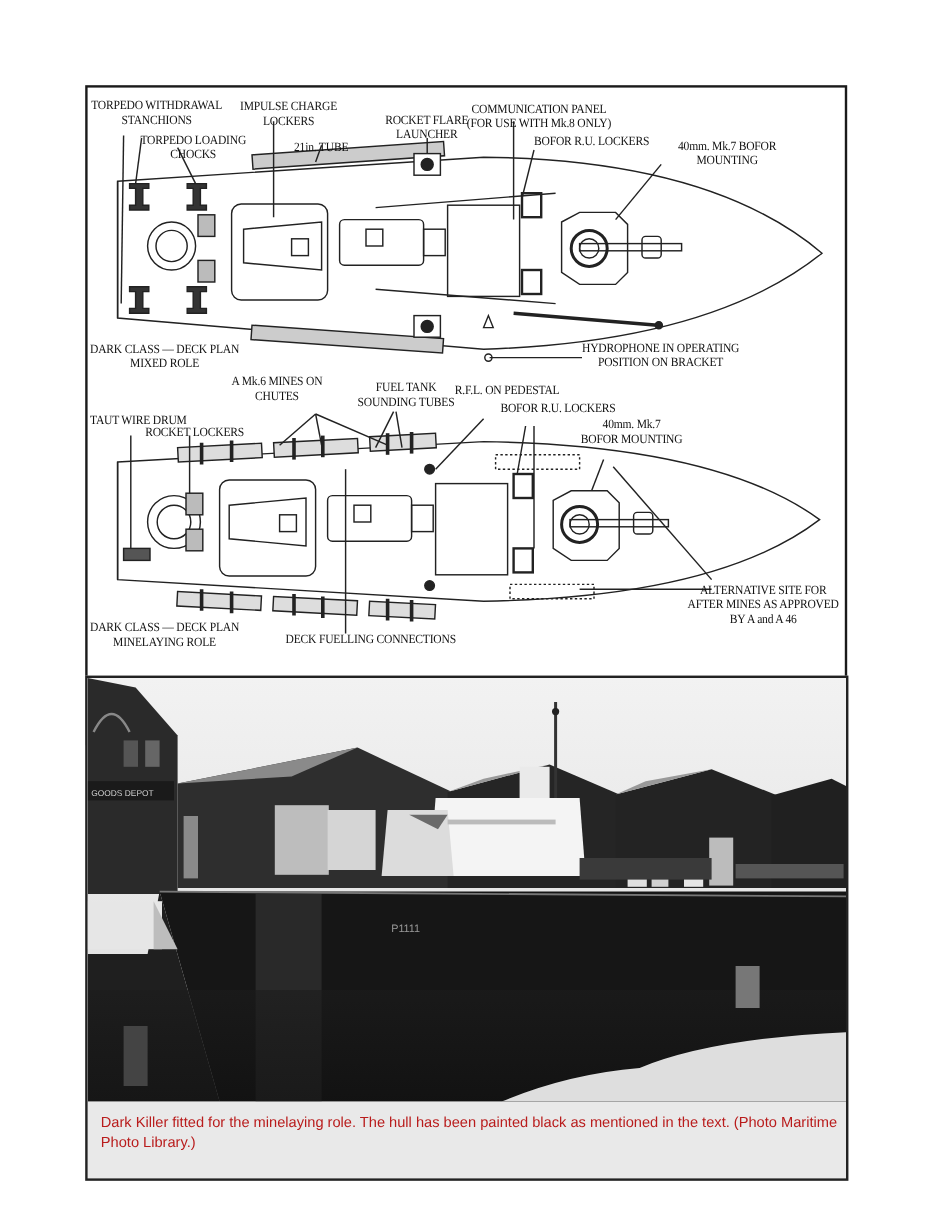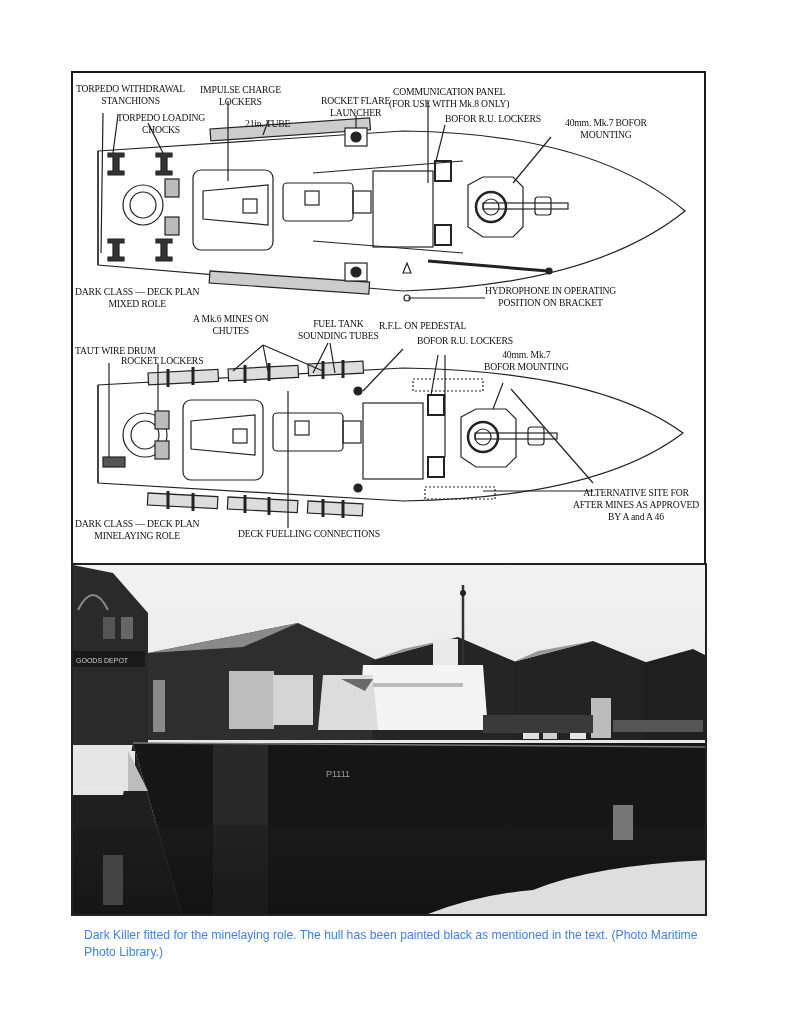--- a/index.html
+++ b/index.html
@@ -11,28 +11,28 @@
   }
   .diagram-frame svg { position: absolute; left: 0; top: 0; }
   .lbl {
     position: absolute; font-family: "Liberation Serif", serif; font-size: 10.5px;
     color: #111; line-height: 12px; text-align: center; white-space: nowrap;
     letter-spacing: -0.2px; transform: scaleX(0.92); transform-origin: left top;
   }
   .lbl.left { text-align: left; }
 
   .photo-frame {
-    position: absolute; left: 71px; top: 563px; width: 636px; height: 353px;
+    position: absolute; left: 71px; top: 563px; width: 636px; height: 421px;
     border: 2px solid #222; box-sizing: border-box; overflow: hidden; background: #e9e9e9;
   }
   .photo-frame svg { position: absolute; left: 0; top: 0; }
 
   .caption {
     position: absolute; left: 84px; top: 927px; width: 630px;
-    font-family: "Liberation Sans", sans-serif; font-size: 12.2px; line-height: 17px; color: #3b82f6;
+    font-family: "Liberation Sans", sans-serif; font-size: 12.2px; line-height: 17px; color: #b91c1c;
   }
 </style>
 </head>
 <body>
 
 <div class="diagram-frame">
   <svg width="635" height="468" viewBox="0 0 635 468">
     <g fill="none" stroke="#222" stroke-width="1.2">
 
       <g>

